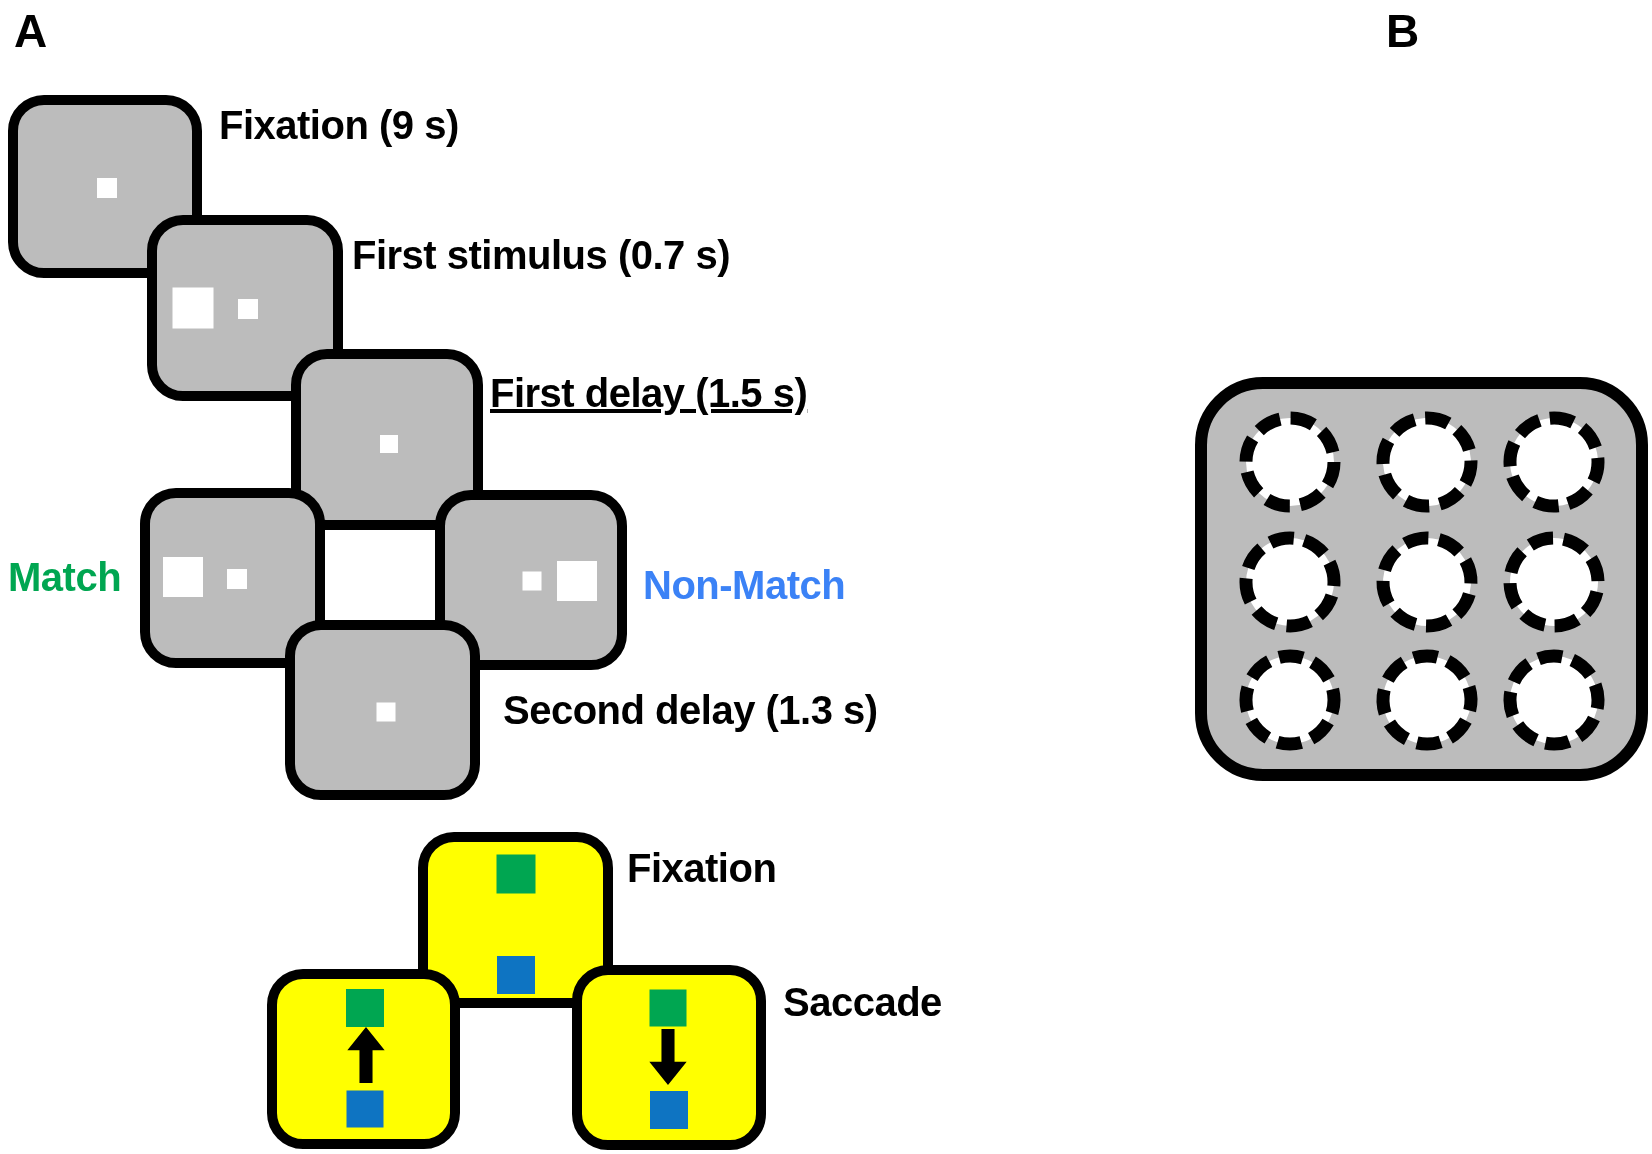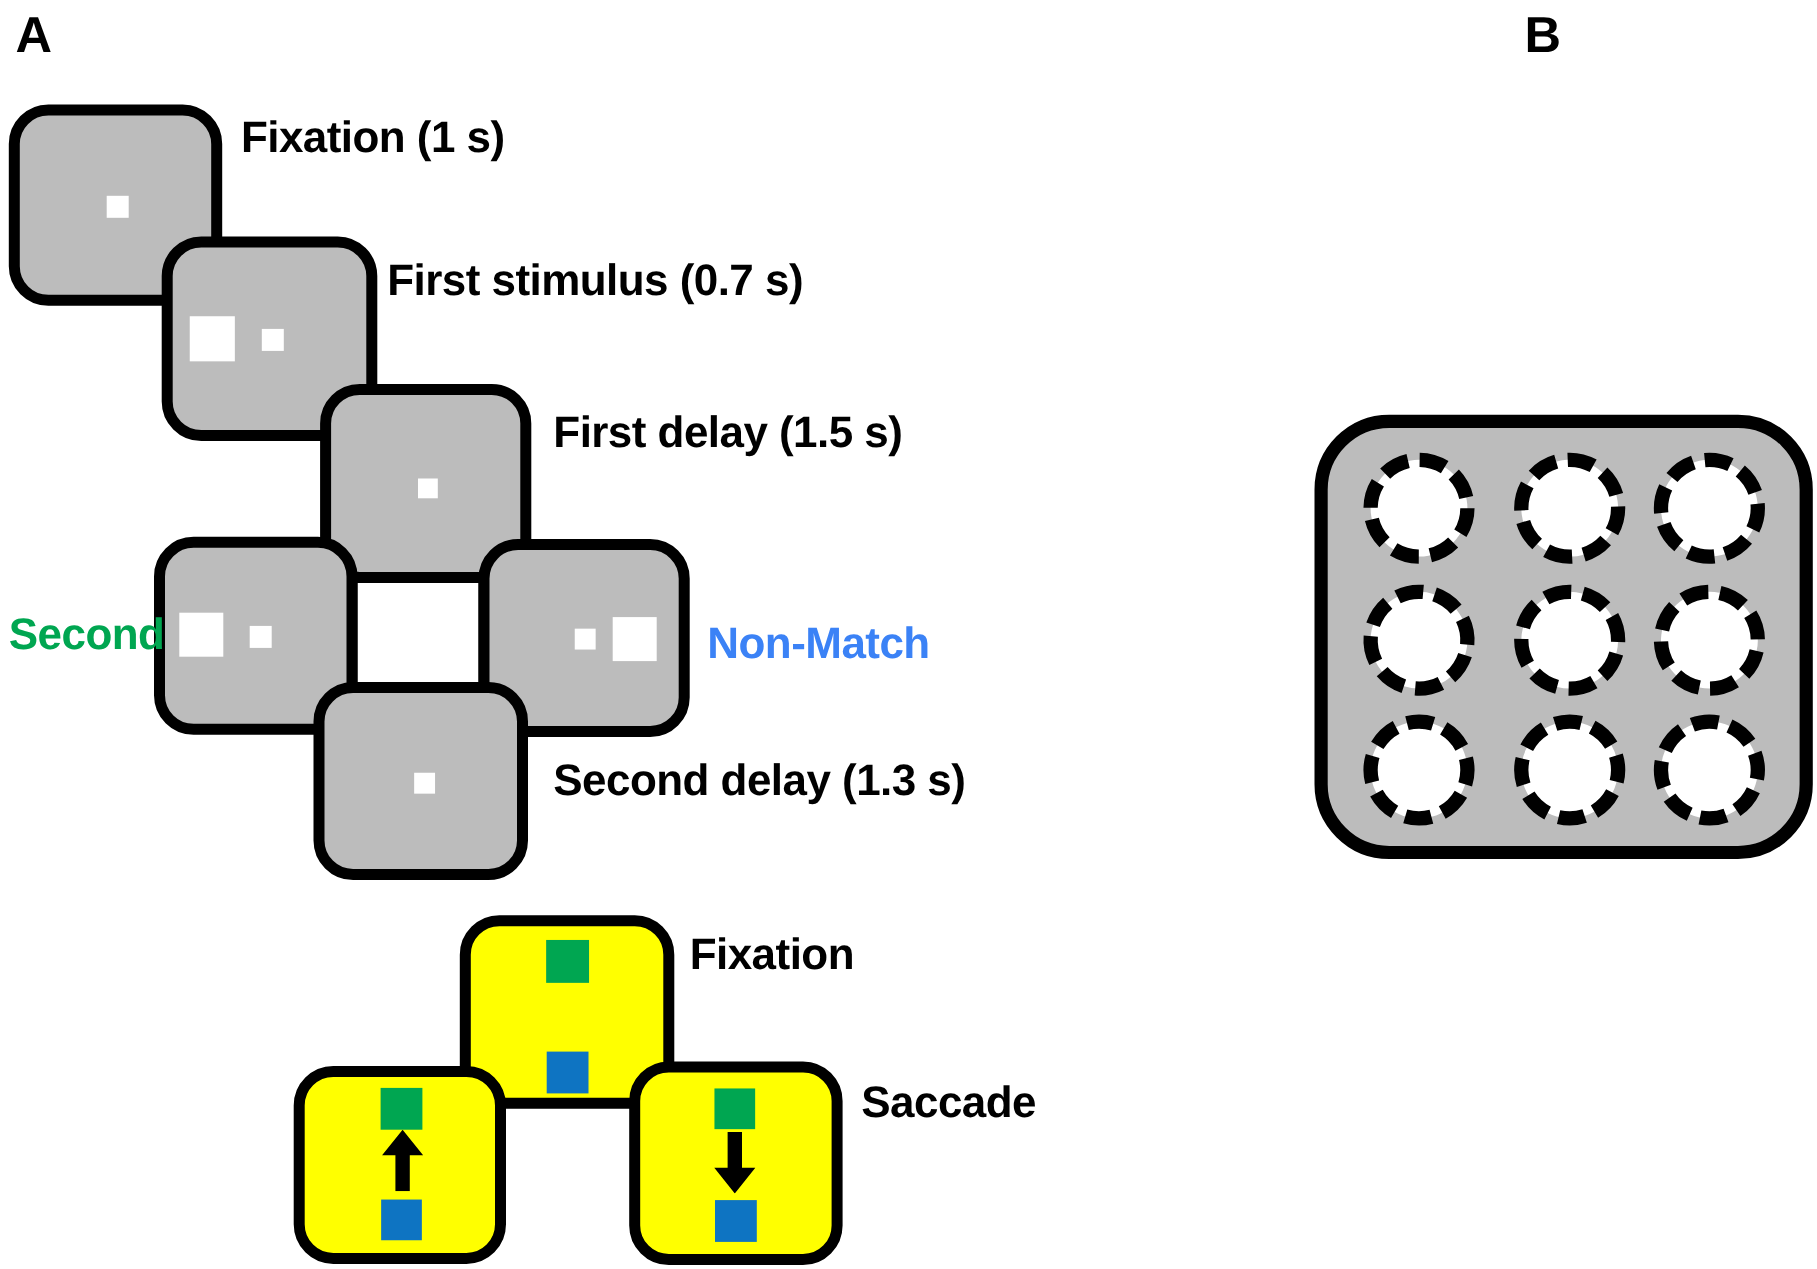--- a/index.html
+++ b/index.html
@@ -33,21 +33,21 @@
   .lbl{
     position:absolute;
     font-weight:700;font-size:40px;line-height:1;
     letter-spacing:-0.5px;
     color:#000;white-space:nowrap;
     transform:translateY(-50%);
     z-index:30;
   }
   .lbl-fixation{left:219px;top:125px;}
   .lbl-first-stimulus{left:352px;top:255px;}
-  .lbl-first-delay{left:503px;top:393px;}
+  .lbl-first-delay{left:490px;top:393px;text-decoration:underline;}
   .lbl-second-stimulus{left:638px;top:524px;}
   .lbl-non-match{left:643px;top:585px;}
   .lbl-match{left:8px;top:577px;}
   .lbl-second-delay{left:503px;top:710px;}
   .lbl-targets{left:627px;top:868px;}
   .lbl-saccade{left:783px;top:1002px;text-align:center;}
   .response-grid{
     position:absolute;
     left:1195px;top:377px;width:453px;height:404px;
     box-sizing:border-box;
@@ -100,24 +100,24 @@
       <div class="stim" style="width: 37px; height: 37px; background: rgb(14, 116, 194); position: absolute; left: 51%; top: 81%; transform: translate(-50%, -50%);"></div>
     </div>
   <div class="screen" style="left: 572px; top: 965px; width: 194px; height: 185px; background: rgb(255, 255, 0); z-index: 9;">
       <div class="stim" style="width: 37px; height: 37px; background: rgb(0, 166, 81); position: absolute; left: 49.5%; top: 20%; transform: translate(-50%, -50%);"></div>
       <svg viewBox="0 0 40 60" style="width: 38px; height: 56px; position: absolute; left: 49.5%; top: 49.7%; transform: translate(-50%, -50%);">
         <polygon points="13,0 27,0 27,35 40,35 20,60 0,35 13,35" fill="#000000"></polygon>
       </svg>
       <div class="stim" style="width: 38px; height: 38px; background: rgb(14, 116, 194); position: absolute; left: 50%; top: 81.9%; transform: translate(-50%, -50%);"></div>
     </div>
 
-  <div class="lbl lbl-fixation">Fixation (1 s)</div>
+  <div class="lbl lbl-fixation">Fixation (9 s)</div>
   <div class="lbl lbl-first-stimulus">First stimulus (0.7 s)</div>
   <div class="lbl lbl-first-delay">First delay (1.5 s)</div>
-  <div class="lbl lbl-match" style="color: rgb(0, 166, 81);">Second</div>
+  <div class="lbl lbl-match" style="color: rgb(0, 166, 81);">Match</div>
   <div class="lbl lbl-non-match" style="color: #3b82f6;">Non-Match</div>
   <div class="lbl lbl-second-delay">Second delay (1.3 s)</div>
   <div class="lbl lbl-targets">Fixation</div>
   <div class="lbl lbl-saccade">Saccade</div>
 
   <div class="response-grid" style="background: rgb(188, 188, 188);">
       <svg width="103" height="103" viewBox="0 0 103 103" style="position: absolute; left: 83px; top: 73px; transform: translate(-50%, -50%) rotate(0deg);">
         <circle cx="51.5" cy="51.5" r="44" fill="#ffffff" stroke="#000000" stroke-width="13" stroke-dasharray="24 10.6"></circle>
       </svg>
       <svg width="103" height="103" viewBox="0 0 103 103" style="position: absolute; left: 220px; top: 73px; transform: translate(-50%, -50%) rotate(42deg);">

